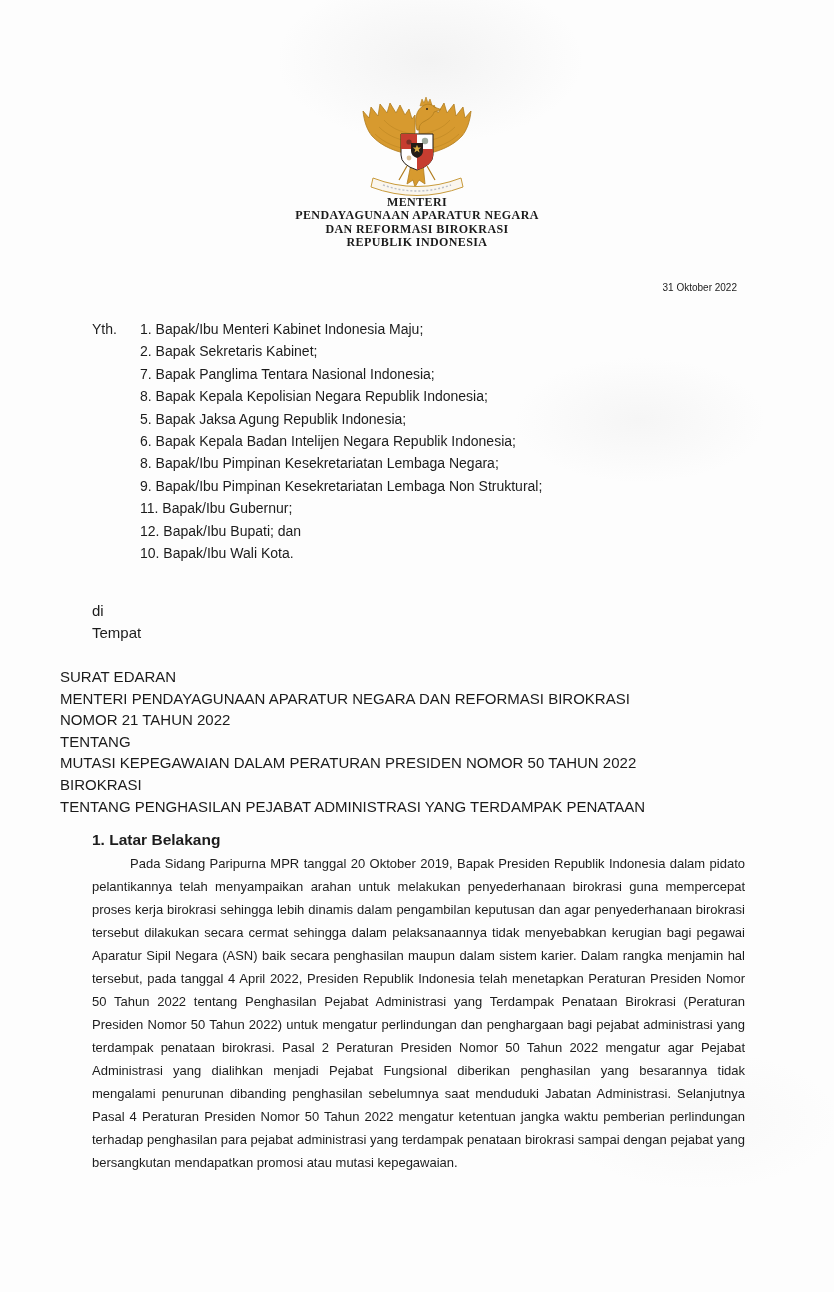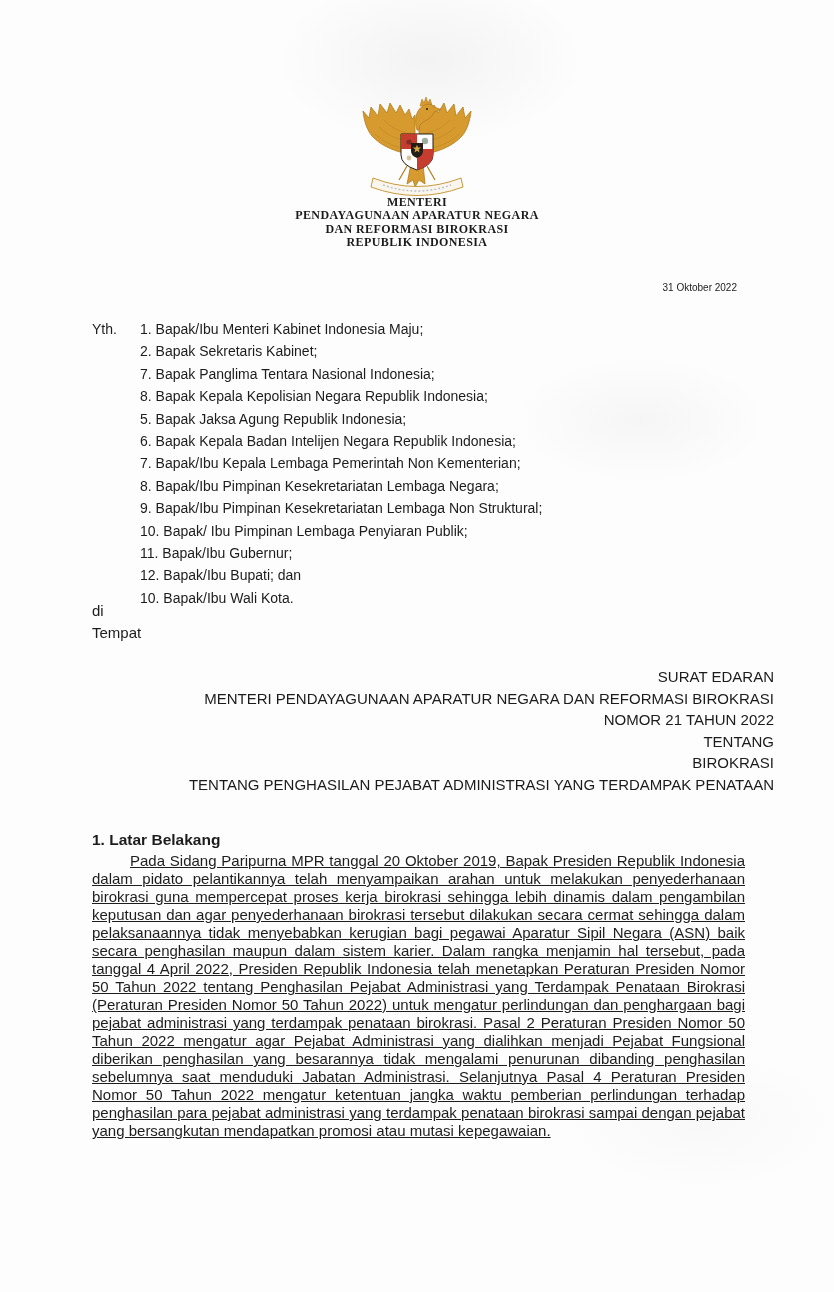--- a/index.html
+++ b/index.html
@@ -18,28 +18,28 @@
     position:absolute;top:196px;left:0;width:834px;text-align:center;
     font-family:"Liberation Serif", serif;font-weight:bold;
     font-size:12px;line-height:13.4px;letter-spacing:0.4px;color:#1b1b1b;
   }
   .date{position:absolute;top:282px;right:97px;font-size:10px;color:#222;}
   .recipients{position:absolute;top:318px;left:92px;width:680px;font-size:14px;line-height:22.4px;display:flex;}
   .salutation{width:48px;flex:0 0 48px;}
   .recipient-list{list-style:none;margin:0;padding:0;}
   .di-tempat{position:absolute;top:600px;left:92px;font-size:15px;line-height:22.4px;}
   .doc-title{
-    position:absolute;top:666px;left:60px;width:714px;text-align:right;
+    position:absolute;top:666px;left:60px;width:714px;text-align:left;
     font-size:15px;line-height:21.6px;color:#1b1b1b;
   }
   .section{position:absolute;top:831px;left:92px;width:653px;}
   .section-heading{font-size:15.5px;font-weight:bold;margin:0 0 3px 0;}
   .section-paragraph{
-    margin:0;font-size:15px;line-height:18px;text-align:justify;
-    text-indent:38px;color:#1d1d1d;text-decoration:underline;
+    margin:0;font-size:13px;line-height:23px;text-align:justify;
+    text-indent:38px;color:#1d1d1d;
   }
 </style>
 </head>
 <body>
 
 <div class="page">
 
   <div class="emblem">
     <svg viewBox="0 0 120 106" width="120" height="106">
 
@@ -88,40 +88,39 @@
 
   <div class="recipients">
     <div class="salutation">Yth.</div>
     <ol class="recipient-list">
       <li>1. Bapak/Ibu Menteri Kabinet Indonesia Maju;</li>
       <li>2. Bapak Sekretaris Kabinet;</li>
       <li>7. Bapak Panglima Tentara Nasional Indonesia;</li>
       <li>8. Bapak Kepala Kepolisian Negara Republik Indonesia;</li>
       <li>5. Bapak Jaksa Agung Republik Indonesia;</li>
       <li>6. Bapak Kepala Badan Intelijen Negara Republik Indonesia;</li>
-      <li>7. Bapak/Ibu Kepala Lembaga Pemerintah Non Kementerian;</li>
       <li>8. Bapak/Ibu Pimpinan Kesekretariatan Lembaga Negara;</li>
       <li>9. Bapak/Ibu Pimpinan Kesekretariatan Lembaga Non Struktural;</li>
-      <li>10. Bapak/ Ibu Pimpinan Lembaga Penyiaran Publik;</li>
       <li>11. Bapak/Ibu Gubernur;</li>
       <li>12. Bapak/Ibu Bupati; dan</li>
       <li>10. Bapak/Ibu Wali Kota.</li>
     </ol>
   </div>
 
   <div class="di-tempat">
     <div>di</div>
     <div>Tempat</div>
   </div>
 
   <div class="doc-title">
     <div>SURAT EDARAN</div>
     <div>MENTERI PENDAYAGUNAAN APARATUR NEGARA DAN REFORMASI BIROKRASI</div>
     <div>NOMOR 21 TAHUN 2022</div>
     <div>TENTANG</div>
+    <div>MUTASI KEPEGAWAIAN DALAM PERATURAN PRESIDEN NOMOR 50 TAHUN 2022</div>
     <div>BIROKRASI</div>
     <div>TENTANG PENGHASILAN PEJABAT ADMINISTRASI YANG TERDAMPAK PENATAAN</div>
   </div>
 
   <div class="section">
     <h2 class="section-heading">1. Latar Belakang</h2>
     <p class="section-paragraph">Pada Sidang Paripurna MPR tanggal 20 Oktober 2019, Bapak Presiden Republik Indonesia dalam pidato pelantikannya telah menyampaikan arahan untuk melakukan penyederhanaan birokrasi guna mempercepat proses kerja birokrasi sehingga lebih dinamis dalam pengambilan keputusan dan agar penyederhanaan birokrasi tersebut dilakukan secara cermat sehingga dalam pelaksanaannya tidak menyebabkan kerugian bagi pegawai Aparatur Sipil Negara (ASN) baik secara penghasilan maupun dalam sistem karier. Dalam rangka menjamin hal tersebut, pada tanggal 4 April 2022, Presiden Republik Indonesia telah menetapkan Peraturan Presiden Nomor 50 Tahun 2022 tentang Penghasilan Pejabat Administrasi yang Terdampak Penataan Birokrasi (Peraturan Presiden Nomor 50 Tahun 2022) untuk mengatur perlindungan dan penghargaan bagi pejabat administrasi yang terdampak penataan birokrasi. Pasal 2 Peraturan Presiden Nomor 50 Tahun 2022 mengatur agar Pejabat Administrasi yang dialihkan menjadi Pejabat Fungsional diberikan penghasilan yang besarannya tidak mengalami penurunan dibanding penghasilan sebelumnya saat menduduki Jabatan Administrasi. Selanjutnya Pasal 4 Peraturan Presiden Nomor 50 Tahun 2022 mengatur ketentuan jangka waktu pemberian perlindungan terhadap penghasilan para pejabat administrasi yang terdampak penataan birokrasi sampai dengan pejabat yang bersangkutan mendapatkan promosi atau mutasi kepegawaian.</p>
   </div>
 
 </div>

